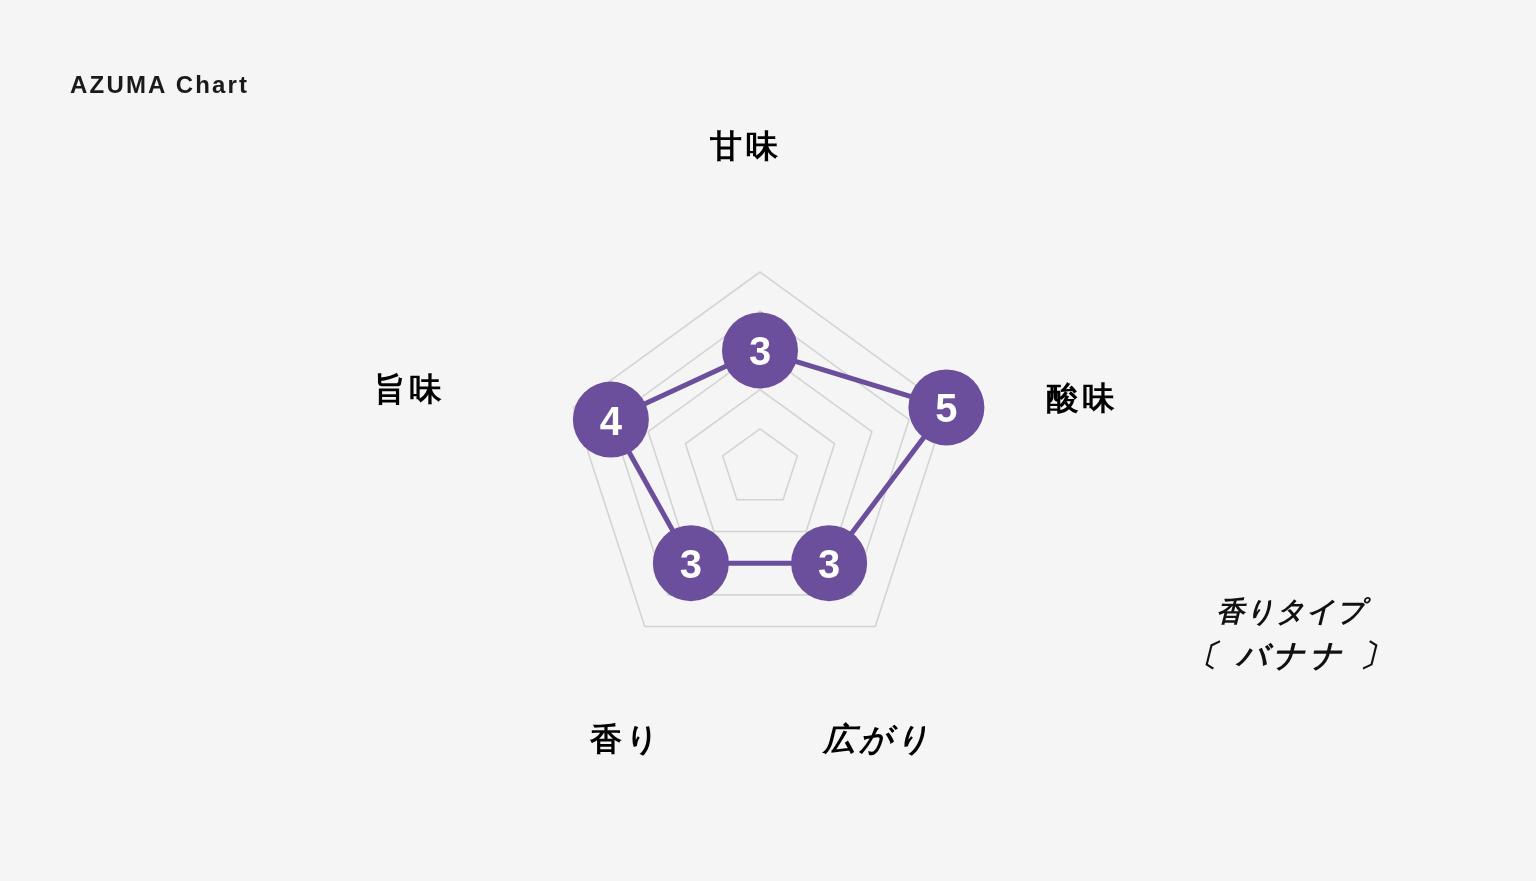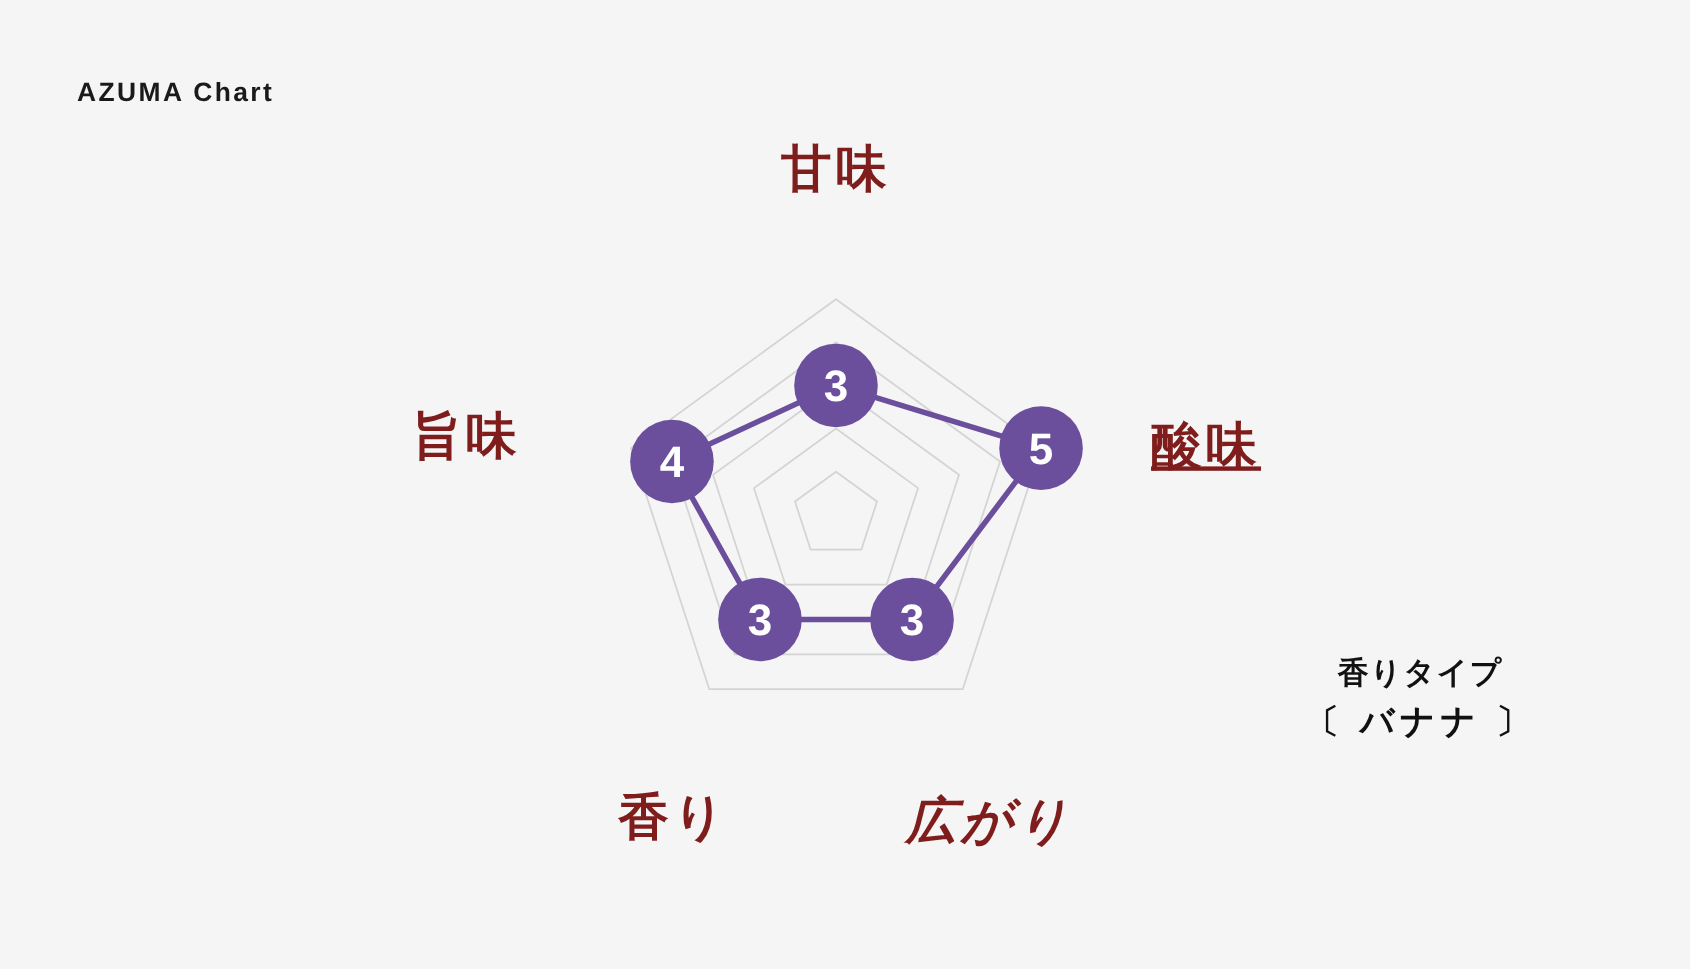--- a/index.html
+++ b/index.html
@@ -41,23 +41,23 @@
   svg.radar {
     position: absolute;
     left: 0;
     top: 0;
     width: 1536px;
     height: 881px;
     display: block;
   }
   .axis-label {
     position: absolute;
-    font-size: 46px;
+    font-size: 32px;
     font-weight: 700;
-    color: #7f1d1d;
+    color: #000000;
     letter-spacing: 4px;
     white-space: nowrap;
     line-height: 1;
   }
   .value-badge-num {
     font-size: 40px;
     font-weight: 700;
     fill: #ffffff;
   }
   #aroma-type {
@@ -66,27 +66,29 @@
     top: 578px;
     text-align: center;
     color: #111111;
     white-space: nowrap;
   }
   #aroma-type .at-label {
     font-size: 28px;
     font-weight: 700;
     letter-spacing: 1.5px;
     line-height: 1.25;
+    font-style: italic;
   }
   #aroma-type .at-value {
     font-size: 31px;
     font-weight: 700;
     letter-spacing: 5px;
     line-height: 1.35;
     margin-top: 6px;
+    font-style: italic;
   }
 </style>
 </head>
 <body>
 
 <div id="stage">
 
   <div id="chart-title">AZUMA Chart</div>
 
   <div id="radar-wrap">
@@ -118,23 +120,23 @@
             <text x="690.88" y="548.14" text-anchor="middle" dominant-baseline="central" class="value-badge-num" fill="#ffffff">3</text>
           </g>
           <g>
             <circle cx="610.87" cy="403.55" r="38" fill="#6b4e9c"></circle>
             <text x="610.87" y="404.55" text-anchor="middle" dominant-baseline="central" class="value-badge-num" fill="#ffffff">4</text>
           </g>
         </g>
     </svg>
     <div id="label-layer">
         <div class="axis-label" style="left: 710px; top: 114px;">甘味</div>
-        <div class="axis-label" style="left: 1046.4px; top: 366.4px; text-decoration: underline;">酸味</div>
+        <div class="axis-label" style="left: 1046.4px; top: 366.4px;">酸味</div>
         <div class="axis-label" style="left: 823.2px; top: 706.6px; font-style: italic;">広がり</div>
-        <div class="axis-label" style="left: 562px; top: 706.6px; font-family: Liberation Mono, monospace;">香り</div>
+        <div class="axis-label" style="left: 590px; top: 706.6px;">香り</div>
         <div class="axis-label" style="left: 373.6px; top: 357px;">旨味</div>
       </div>
   </div>
 
   <div id="aroma-type">
     <div class="at-label">香りタイプ</div>
     <div class="at-value">〔 バナナ 〕</div>
   </div>
 
 </div>

